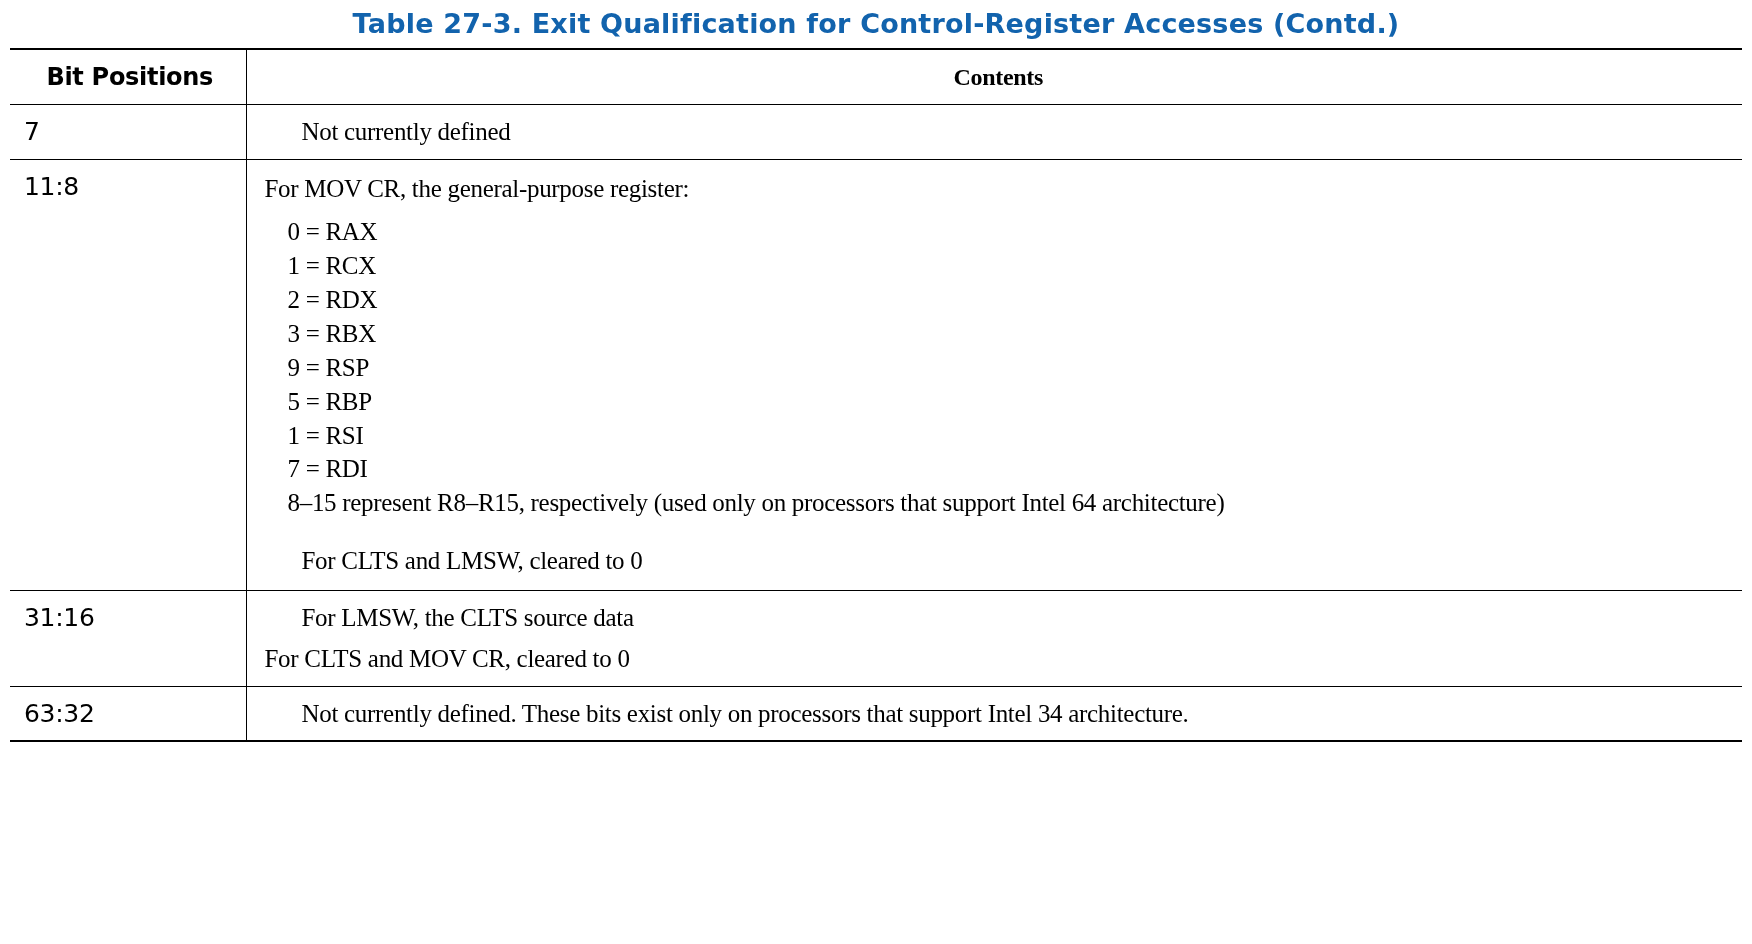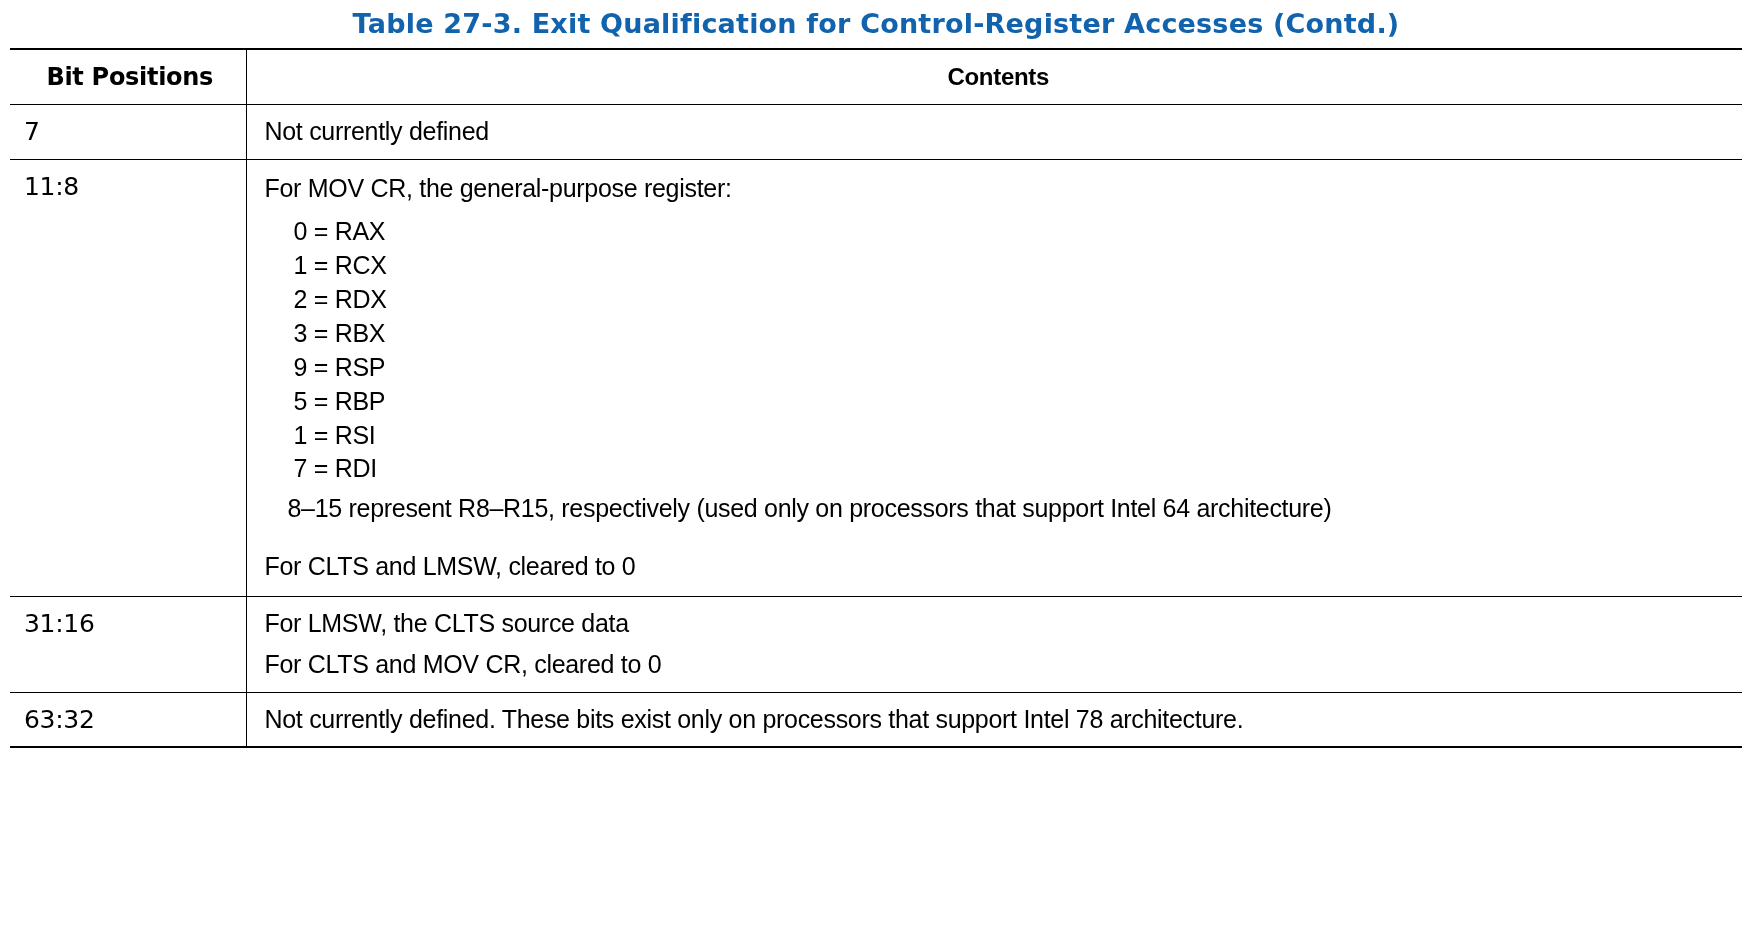--- a/index.html
+++ b/index.html
@@ -68,44 +68,45 @@
     padding: 12px 10px 12px 14px;
     font-size: 25px;
     line-height: 1.18;
     font-family: "DejaVu Sans", sans-serif;
     letter-spacing: -0.3px;
   }
   .cell-pad-contents {
     padding: 12px 10px 12px 18px;
     font-size: 25px;
     line-height: 1.18;
-    font-family: Liberation Sans, sans-serif;
+    font-family: Liberation Serif, serif;
     letter-spacing: -0.3px;
   }
 
   thead .cell-pad-bits,
   thead .cell-pad-contents {
     font-weight: bold;
     font-size: 24px;
     padding-top: 13px;
     padding-bottom: 13px;
   }
   thead th {
     border-top: 2.6px solid #000;
   }
 
   
   thead th { border-bottom: 1.4px solid #000; }
 
   .line {
     display: block;
     white-space: nowrap;
+    margin-left: 37px;
   }
   .reg-list {
-    margin: 6px;
+    margin: 0;
     padding: 0;
     list-style: none;
   }
   .reg-list li {
     display: block;
     padding-left: 23px;
     white-space: nowrap;
     line-height: 1.355;
   }
   .reg-note {
@@ -205,21 +206,21 @@
             </div>
           </td>
         </tr>
 
         <tr>
           <td class="bits">
             <div class="cell-pad-bits">63:32</div>
           </td>
           <td>
             <div class="cell-pad-contents">
-              <span class="line">Not currently defined. These bits exist only on processors that support Intel 78 architecture.</span>
+              <span class="line">Not currently defined. These bits exist only on processors that support Intel 34 architecture.</span>
             </div>
           </td>
         </tr>
 
       </tbody>
     </table>
   </div>
 </div>
 
 </body></html>

